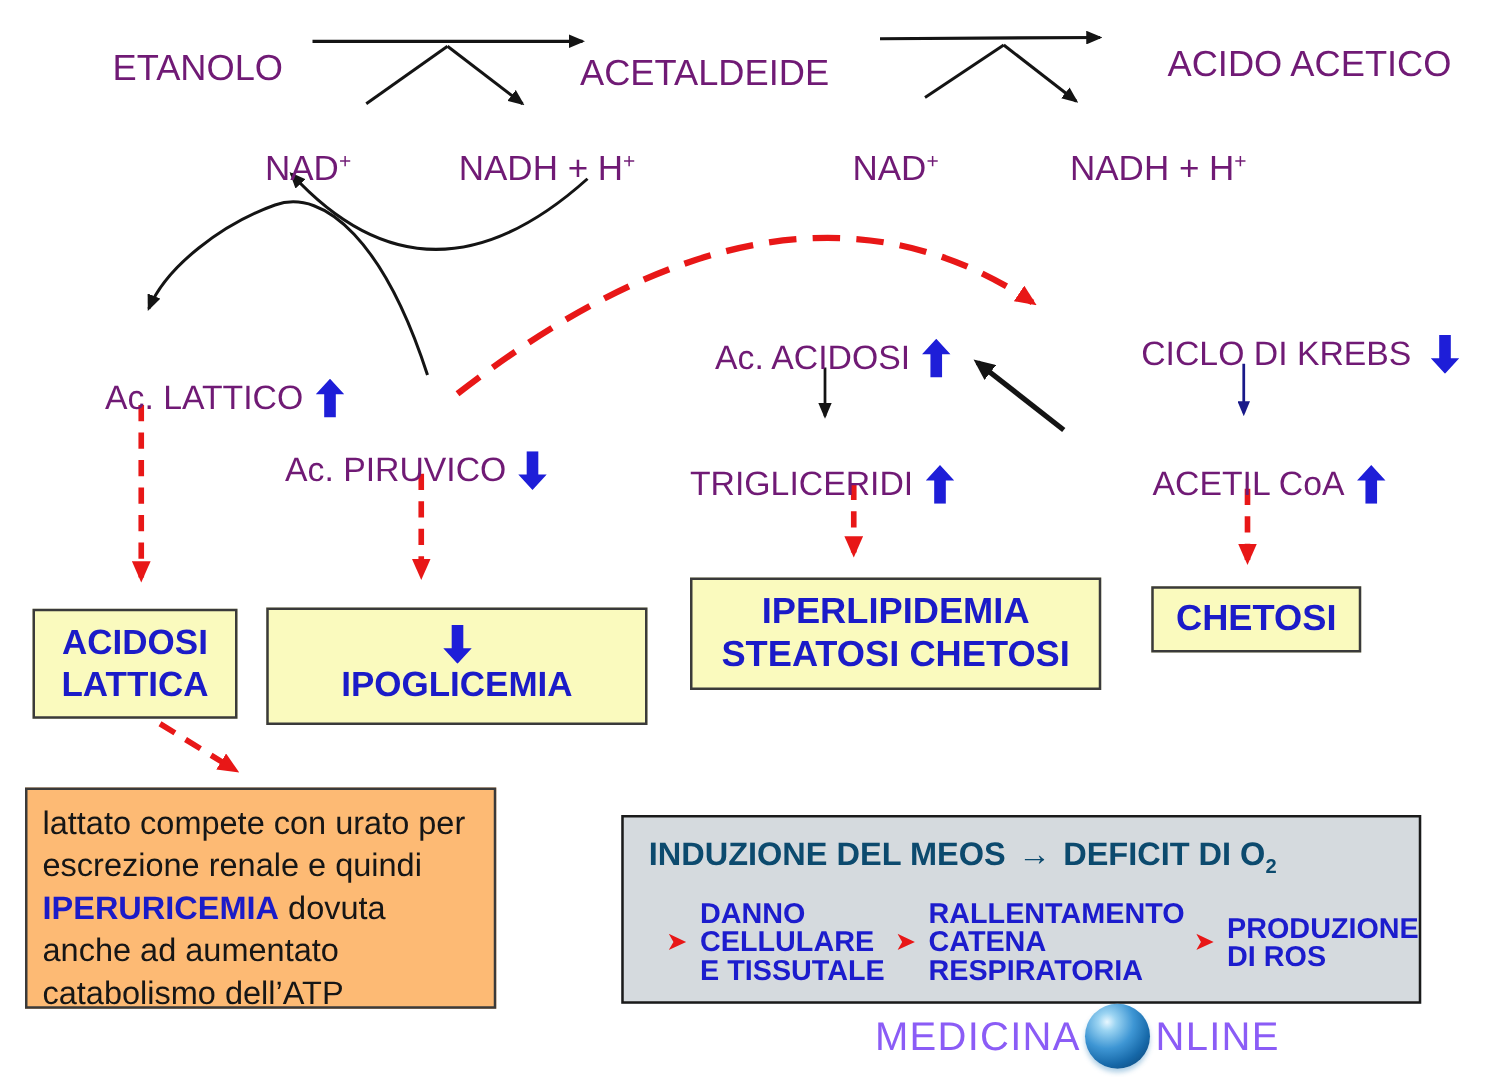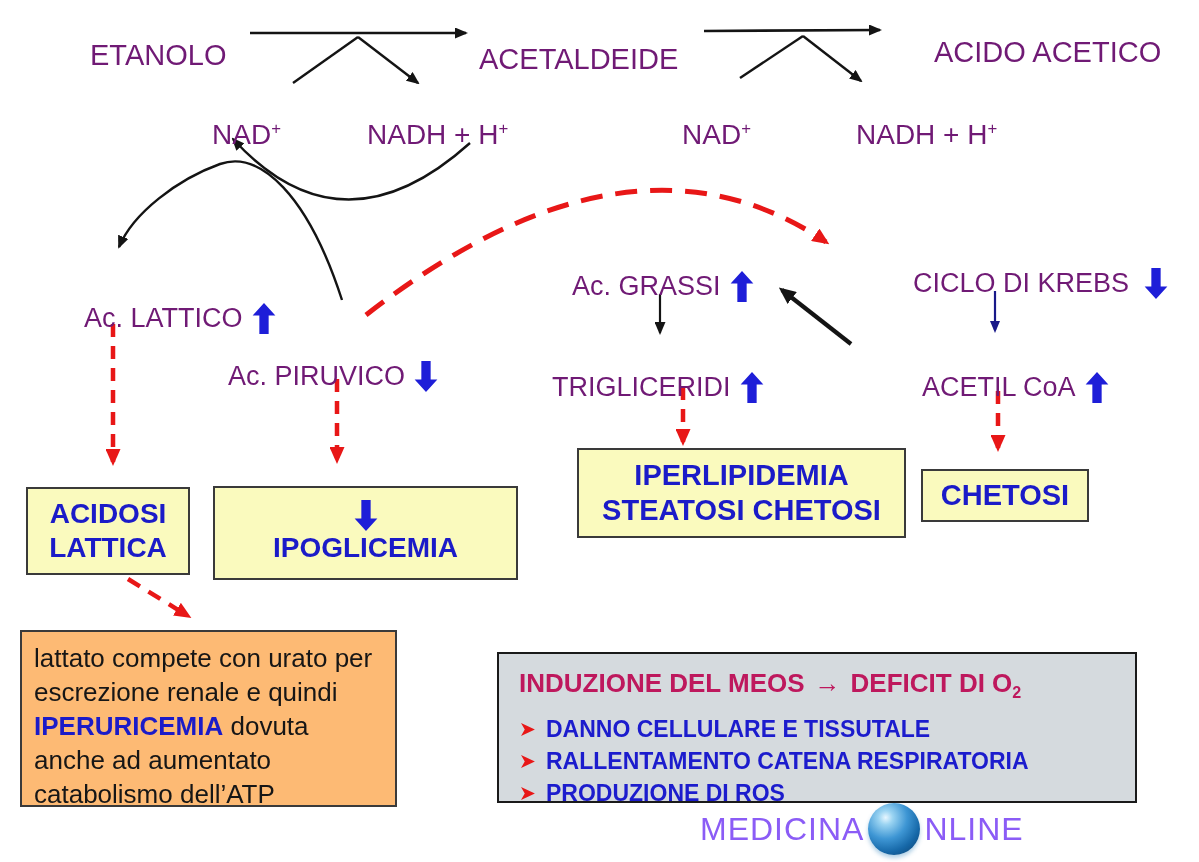--- a/index.html
+++ b/index.html
@@ -8,24 +8,24 @@
   svg.overlay{position:absolute;left:0;top:0;width:1199px;height:862px;}
   .lbl{position:absolute;font-weight:normal;color:#701a75;white-space:nowrap;
        display:flex;align-items:center;gap:9px;line-height:1;margin-top:24px;}
   .fs29{font-size:29px;} .fs28{font-size:28px;} .fs27{font-size:27px;}
   sup{font-size:0.6em;}
   .barrow{display:inline-flex;align-items:center;}
   .ybox{position:absolute;background:#fafabe;border:2px solid #3a3a3a;
         display:flex;flex-direction:column;align-items:center;justify-content:center;
         color:#1b1bc8;font-weight:bold;text-align:center;line-height:1.22;}
   .graybox{position:absolute;background:#d5dade;border:2px solid #1a1a1a;box-sizing:border-box;}
-  .meos-title{display:flex;align-items:baseline;gap:10px;color:#be185d;font-weight:bold;
+  .meos-title{display:flex;align-items:baseline;gap:10px;color:#0c4a6e;font-weight:bold;
               font-size:26px;padding:14px 0 0 20px;}
   .meos-title sub{font-size:0.62em;}
-  .bullets{margin-top:16px;padding-left:22px;display:flex;flex-direction:column;gap:9px;}
+  .bullets{margin-top:16px;padding-left:36px;display:flex;flex-direction:row;gap:9px;}
   .bullet{display:flex;align-items:center;gap:10px;color:#1c1ccd;font-weight:bold;font-size:23px;line-height:1;}
   .lattato{position:absolute;left:20px;top:630px;width:377px;height:177px;background:#fdba74;
            border:2px solid #3a3a3a;box-sizing:border-box;padding:9px 12px;
            font-size:26px;line-height:34px;color:#161616;}
   .hl{color:#1b1bc8;font-weight:bold;}
   .watermark{position:absolute;left:700px;top:803px;display:flex;align-items:center;
              font-size:32px;color:#8b5cf6;letter-spacing:1px;}
   .globe{display:inline-block;width:52px;height:52px;border-radius:50%;margin:0 4px;
          background:radial-gradient(circle at 34% 28%, #e8f7ff 0%, #9bd4f2 14%, #3e96d4 42%, #1668a8 68%, #0a3a66 100%);
          box-shadow:0 3px 4px rgba(80,150,200,.45);}
@@ -70,21 +70,21 @@
     <line x1="113" y1="324" x2="113" y2="462" stroke="#e81717" stroke-width="4.5" stroke-dasharray="13 9" marker-end="url(#mRed)"></line>
     <line x1="337" y1="379" x2="337" y2="460" stroke="#e81717" stroke-width="4.5" stroke-dasharray="13 9" marker-end="url(#mRed)"></line>
     <line x1="683" y1="387" x2="683" y2="442" stroke="#e81717" stroke-width="4.5" stroke-dasharray="13 9" marker-end="url(#mRed)"></line>
     <line x1="998" y1="391" x2="998" y2="448" stroke="#e81717" stroke-width="4.5" stroke-dasharray="13 9" marker-end="url(#mRed)"></line>
     <line x1="128" y1="579" x2="188" y2="616" stroke="#e81717" stroke-width="4.5" stroke-dasharray="14 10" marker-end="url(#mRed)"></line>
   </svg>
 
   <div class="lbl fs29" style="left:90px;top:17px;">
     <span>ETANOLO</span>
   </div>
-  <div class="lbl fs29" style="left:479px;top:21px;">
+  <div class="lbl fs29" style="left:464px;top:21px;">
     <span>ACETALDEIDE</span>
   </div>
   <div class="lbl fs29" style="left:934px;top:14px;">
     <span>ACIDO ACETICO</span>
   </div>
 
   <div class="lbl fs28" style="left:212px;top:97px;">
     <span><span>NAD</span><sup>+</sup></span>
   </div>
   <div class="lbl fs28" style="left:367px;top:97px;">
@@ -107,21 +107,21 @@
   </div>
   <div class="lbl fs27" style="left:228px;top:337px;">
     <span>Ac. PIRUVICO</span>
     <span class="barrow">
       <svg width="24" height="31" viewBox="0 0 22 30">
           <path d="M11 30 L22 18 L15.5 18 L15.5 0 L6.5 0 L6.5 18 L0 18 Z" fill="#1e1ed8"></path>
         </svg>
     </span>
   </div>
   <div class="lbl fs27" style="left:572px;top:247px;">
-    <span>Ac. GRASSI</span>
+    <span>Ac. ACIDOSI</span>
     <span class="barrow">
       <svg width="24" height="31" viewBox="0 0 22 30">
           <path d="M11 0 L22 12 L15.5 12 L15.5 30 L6.5 30 L6.5 12 L0 12 Z" fill="#1e1ed8"></path>
         </svg>
     </span>
   </div>
   <div class="lbl fs27" style="left:552px;top:348px;">
     <span>TRIGLICERIDI</span>
     <span class="barrow">
       <svg width="24" height="31" viewBox="0 0 22 30">
@@ -155,21 +155,21 @@
     <span style="display:inline-flex;align-items:center;gap:6px;font-size:30px;">
       <span class="barrow">
         <svg width="24" height="31" viewBox="0 0 22 30">
             <path d="M11 30 L22 18 L15.5 18 L15.5 0 L6.5 0 L6.5 18 L0 18 Z" fill="#1e1ed8"></path>
           </svg>
       </span>
     </span>
     <span>IPOGLICEMIA</span>
   </div>
 
-  <div class="ybox" style="left:552px;top:448px;width:325px;height:86px;font-size:29px;margin-left:25px;">
+  <div class="ybox" style="left:552px;top:462px;width:325px;height:86px;font-size:29px;">
     <span>IPERLIPIDEMIA</span>
     <span>STEATOSI CHETOSI</span>
   </div>
 
   <div class="ybox" style="left:921px;top:469px;width:164px;height:49px;font-size:29px;">
     <span>CHETOSI</span>
   </div>
 
   <div class="lattato">
     <span>lattato compete con urato per escrezione renale e quindi </span><span class="hl">IPERURICEMIA</span><span> dovuta anche ad aumentato catabolismo dell’ATP</span>

